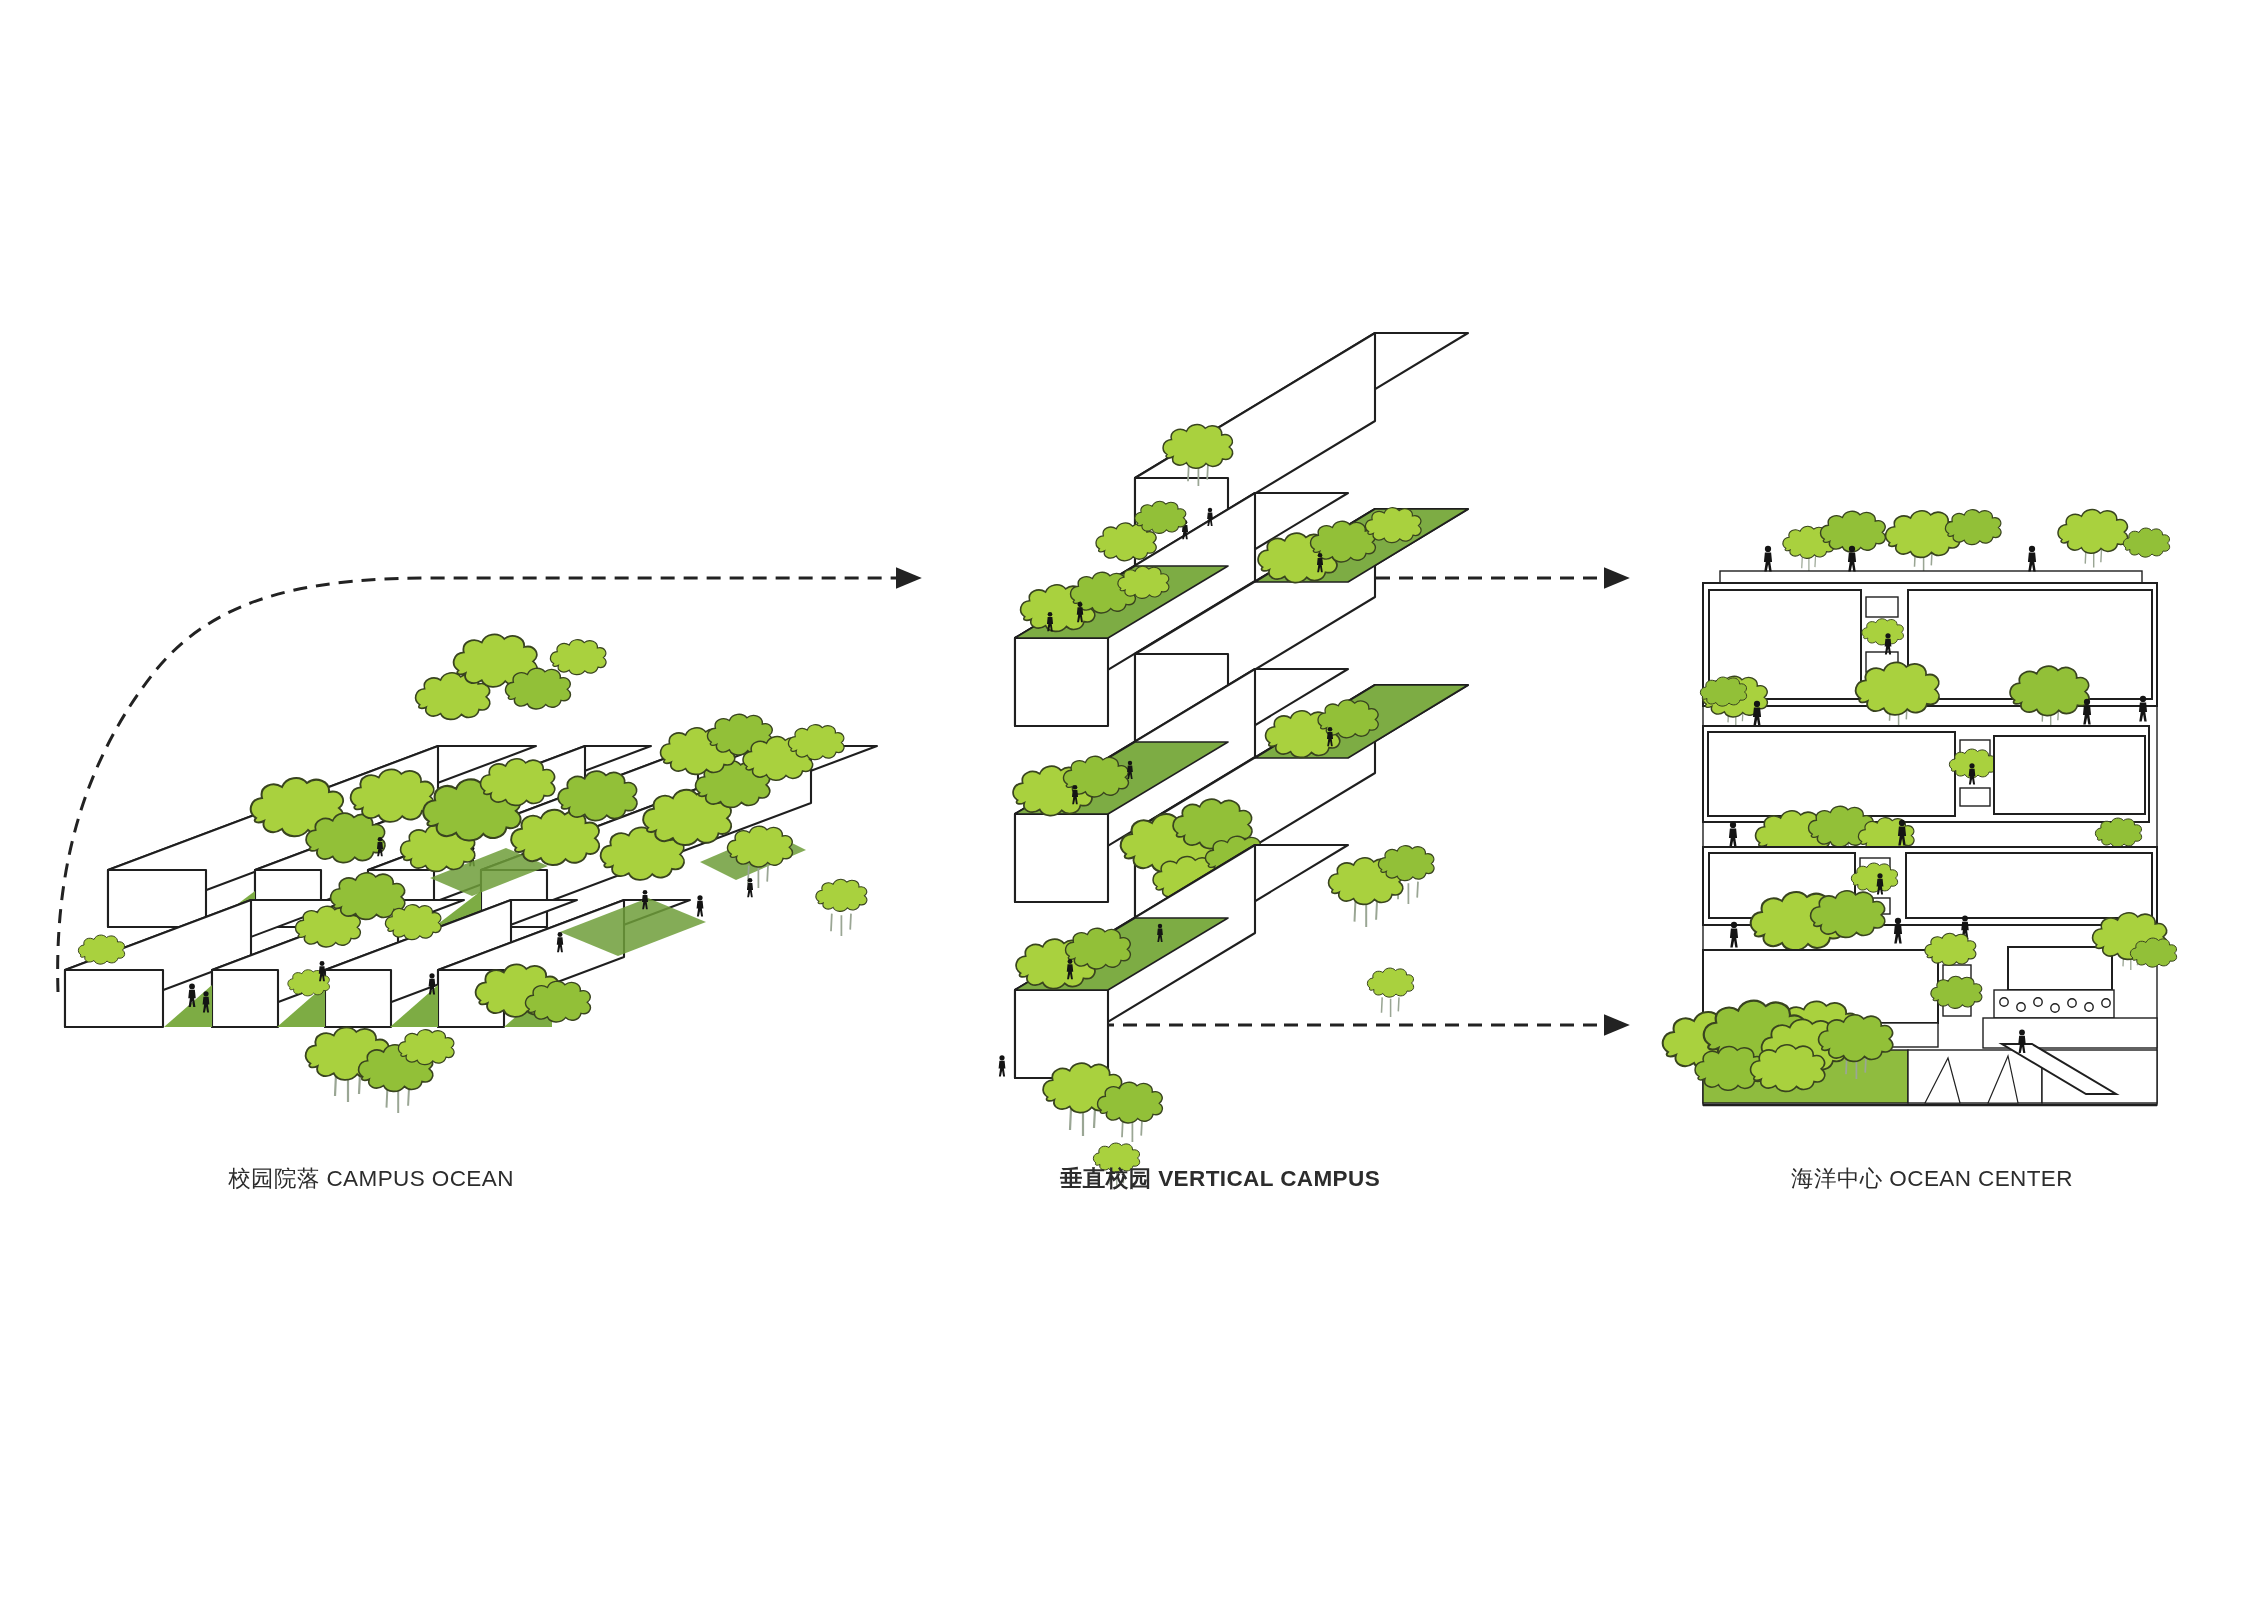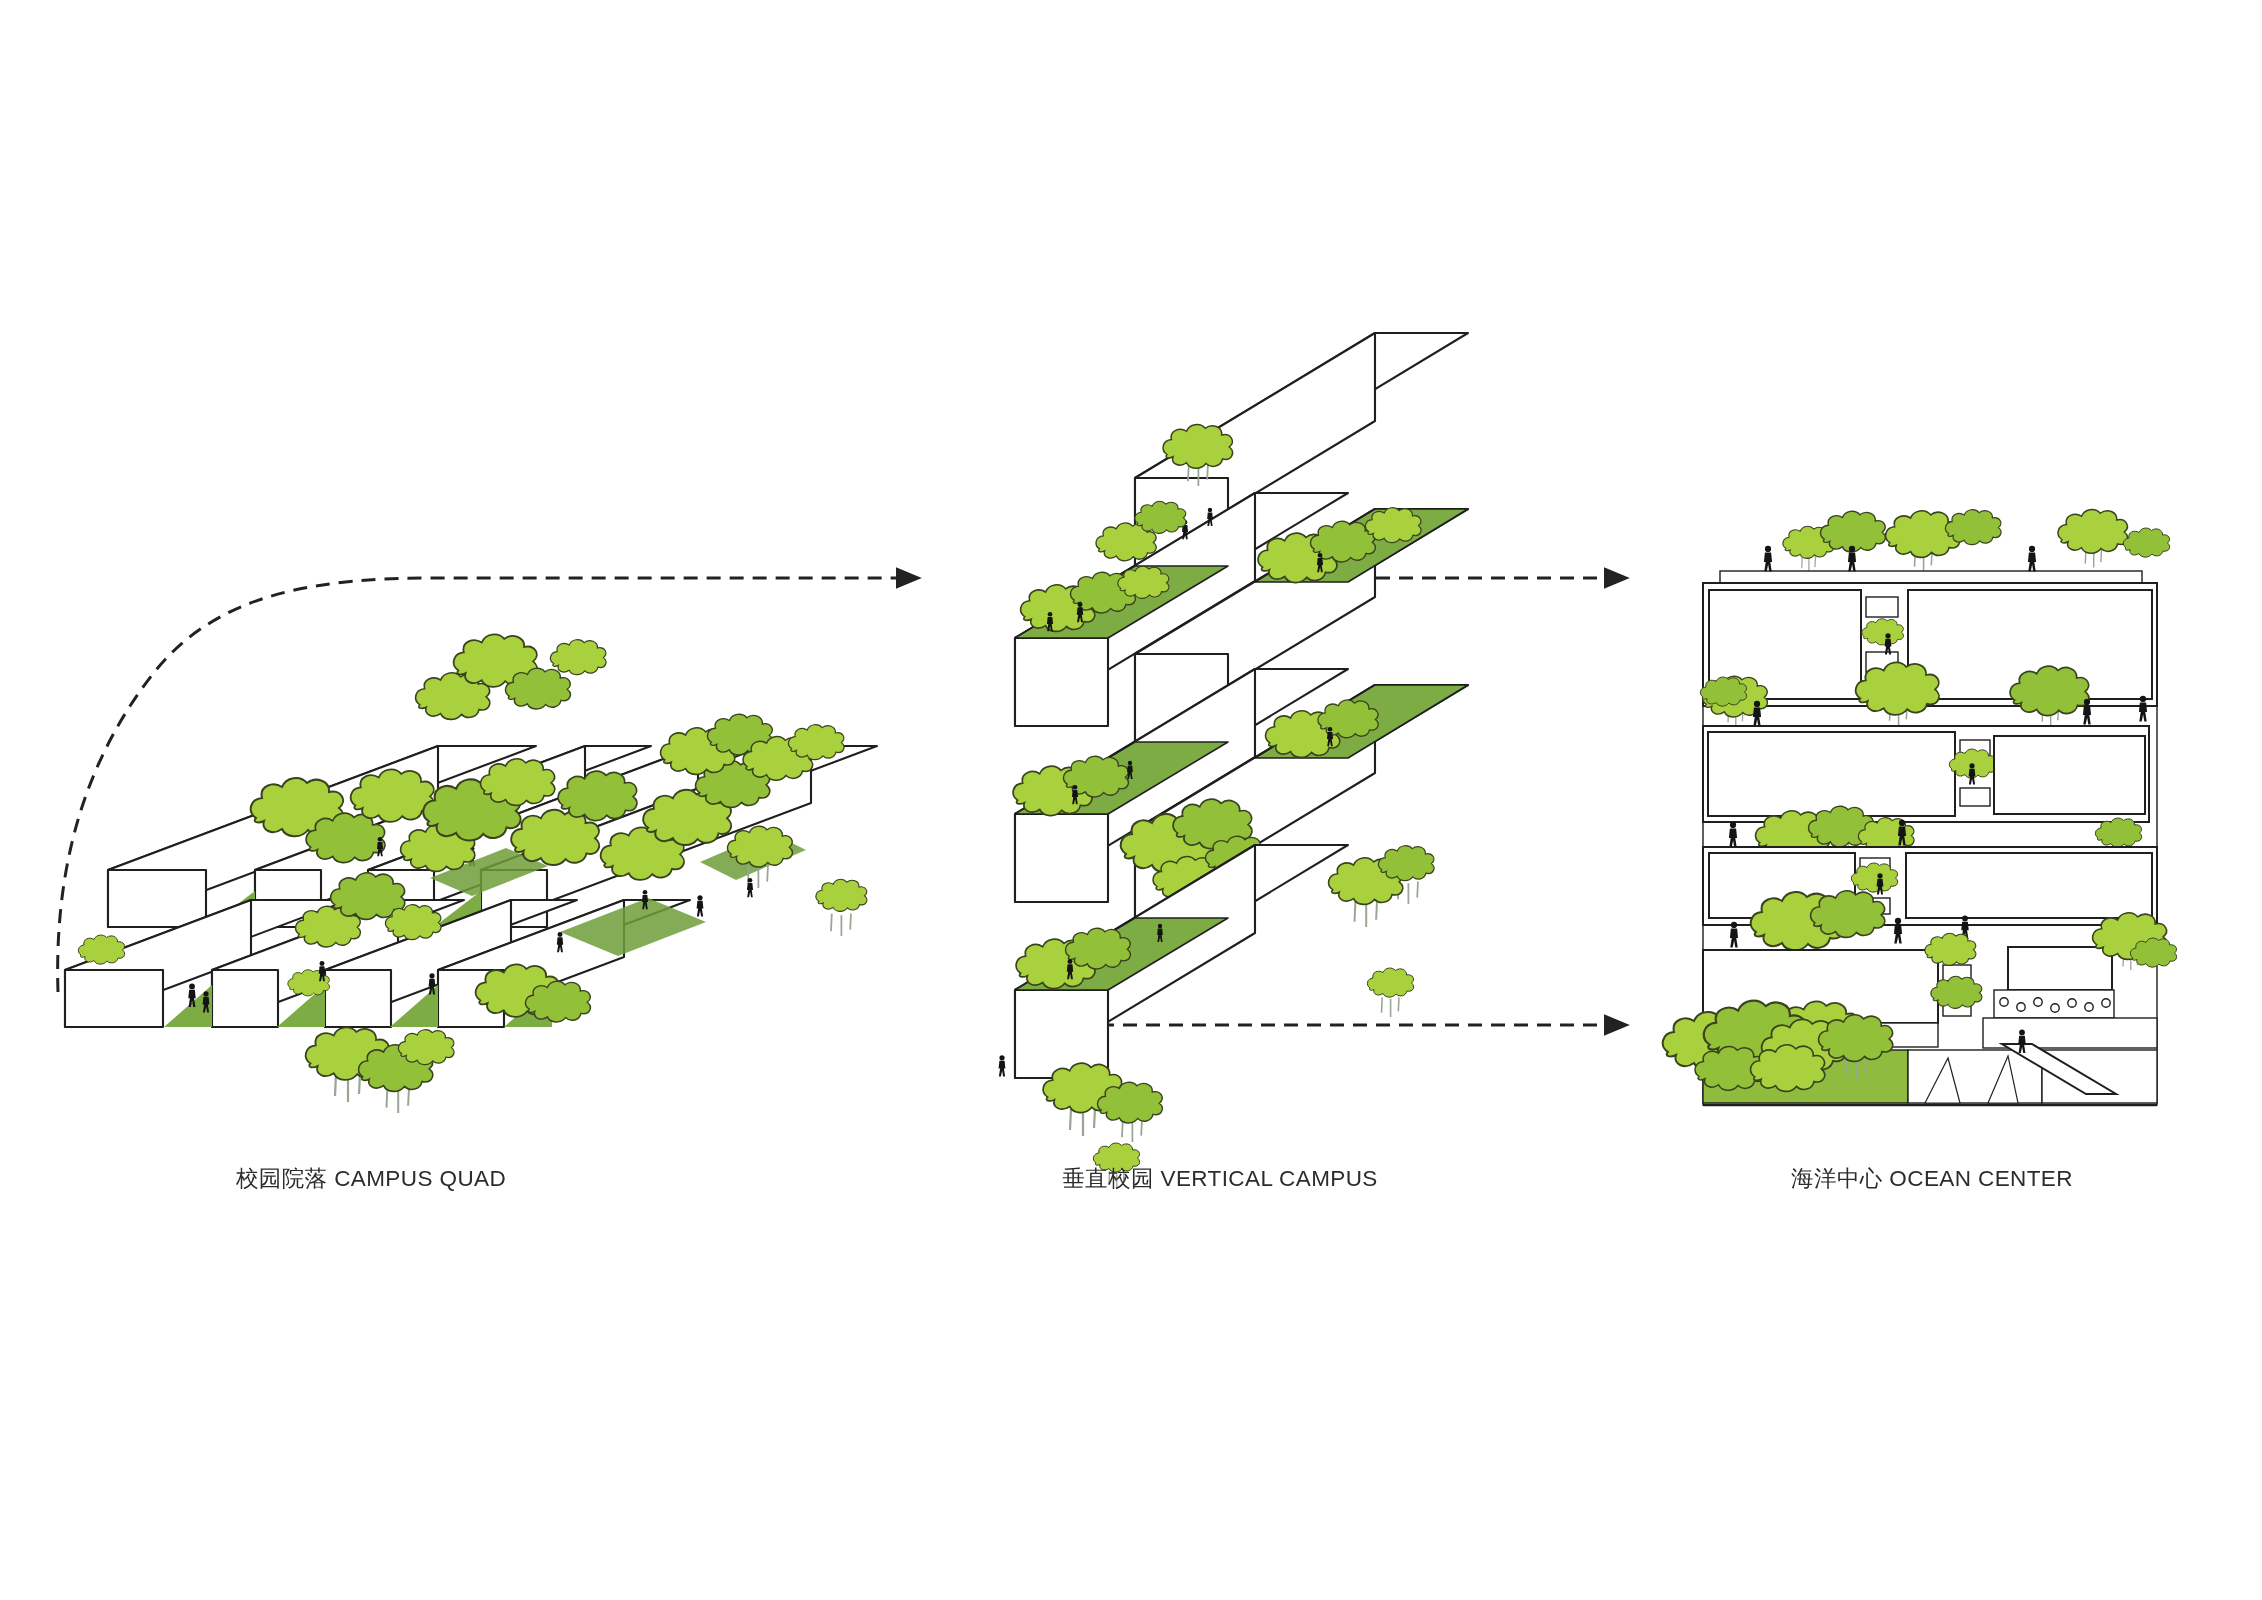--- a/index.html
+++ b/index.html
@@ -424,15 +424,15 @@
       <use href="#blob" transform="translate(1758,1038) scale(1.1)" class="tree d"></use>
       <use href="#blob" transform="translate(1806,1050) scale(0.9)" class="tree"></use>
       <use href="#blob" transform="translate(1858,1042) scale(0.8)" class="tree d"></use>
       <use href="#blob" transform="translate(1732,1072) scale(0.75)" class="tree d"></use>
       <use href="#blob" transform="translate(1790,1072) scale(0.8)" class="tree"></use>
       <line x1="1703" y1="1105" x2="2157" y2="1105" stroke="#1f1f1f" stroke-width="2.4"></line>
     </g>
   </g>
 </svg>
 
-<div class="caption" style="left:371px;top:1163px;">校园院落 CAMPUS QUAD</div>
-<div class="caption" style="left:1220px;top:1163px;">垂直校园 VERTICAL CAMPUS</div>
+<div class="caption" style="left:371px;top:1163px;">校园院落 CAMPUS OCEAN</div>
+<div class="caption" style="left:1220px;top:1163px;font-weight:bold;">垂直校园 VERTICAL CAMPUS</div>
 <div class="caption" style="left:1932px;top:1163px;text-align:right;">海洋中心 OCEAN CENTER</div>
 
 </body></html>

